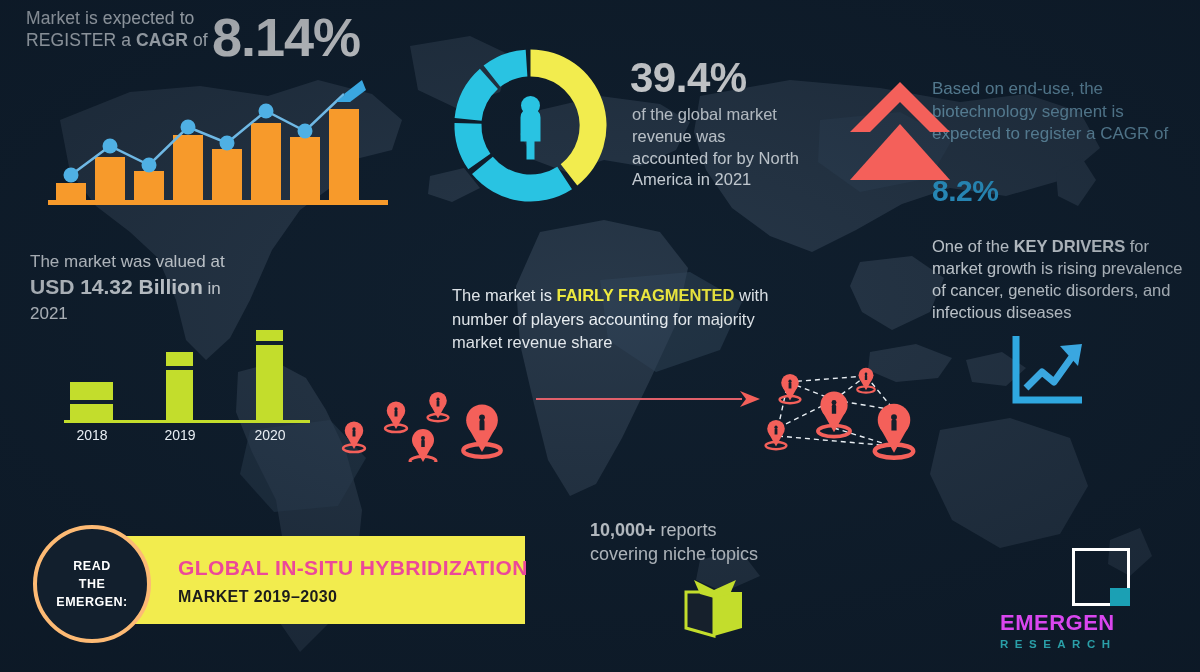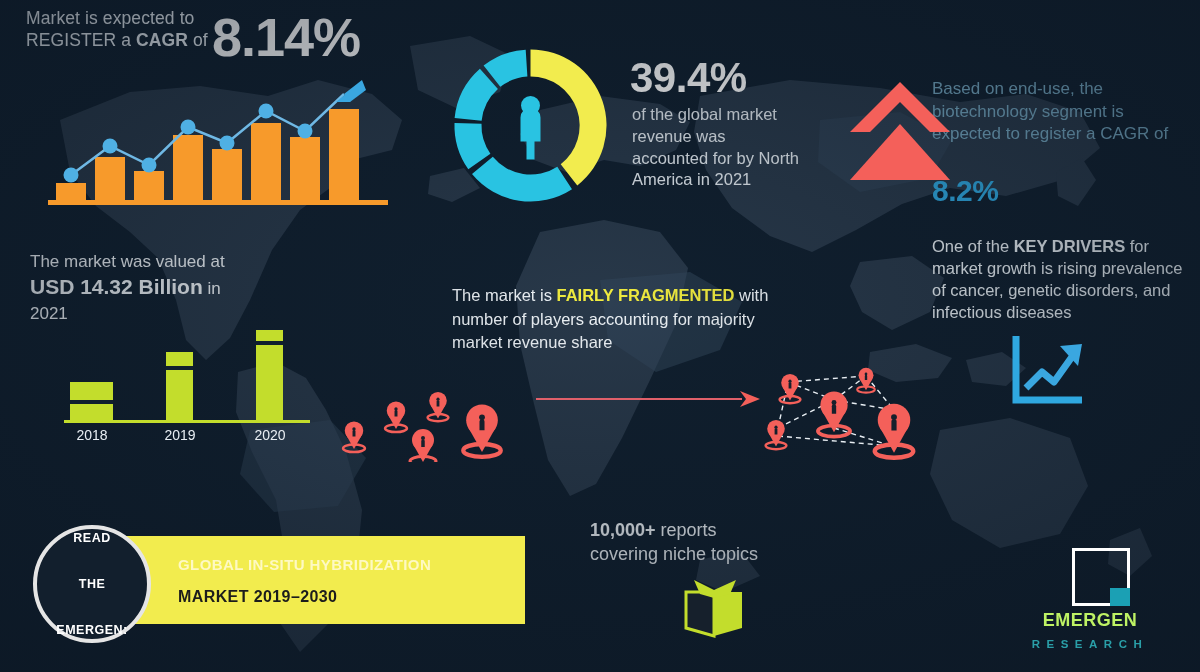--- a/index.html
+++ b/index.html
@@ -54,39 +54,39 @@
   #fragmented{left:452px;top:284px;width:350px;font-size:16.5px;color:#eef3f7;line-height:1.43;}
   .hl-yellow{color:#f2ed3f;font-weight:bold;}
 
   
   #pins-left{left:330px;top:352px;width:210px;height:110px;}
   #arrow-mid{left:536px;top:388px;width:230px;height:22px;}
   #pins-right{left:742px;top:344px;width:210px;height:126px;}
 
   
   #ribbon{position:absolute;left:85px;top:536px;width:440px;height:88px;background:#f2ec4e;z-index:3;}
-  #ribbon-l1{position:absolute;left:178px;top:556px;font-size:15px;font-weight:bold;color:#fef9c3;letter-spacing:.4px;z-index:5;}
+  #ribbon-l1{position:absolute;left:178px;top:556px;font-size:21px;font-weight:bold;color:#ec4899;letter-spacing:.4px;z-index:5;}
   #ribbon-l2{position:absolute;left:178px;top:588px;font-size:16px;font-weight:bold;color:#1c1c1c;letter-spacing:.4px;z-index:5;}
   #readcircle{
     position:absolute;left:33px;top:525px;width:110px;height:110px;border-radius:50%;
-    background:#121f2d;border:4px solid #e5e5e5;z-index:4;
-    display:flex;align-items:center;justify-content:space-between;flex-direction:column;
+    background:#121f2d;border:4px solid #fdba74;z-index:4;
+    display:flex;align-items:center;justify-content:center;flex-direction:column;
   }
   #readcircle span{font-size:12.5px;font-weight:bold;color:#ffffff;letter-spacing:.5px;line-height:1.45;display:block;text-align:center;}
 
   
   #reports-txt{left:590px;top:518px;width:240px;font-size:18px;color:#eef3f7;line-height:1.35;}
   #bookicon{left:678px;top:578px;width:72px;height:62px;}
 
   
   #logo{position:absolute;left:1000px;top:548px;width:180px;height:105px;z-index:3;}
   #logo-mark{position:absolute;left:72px;top:0px;width:58px;height:58px;border:3px solid #ffffff;box-sizing:border-box;}
   #logo-accent{position:absolute;left:110px;top:40px;width:20px;height:18px;background:#1ba0b4;}
-  #logo-name{position:absolute;left:0;top:62px;width:180px;text-align:center;font-size:18px;font-weight:bold;color:#bef264;letter-spacing:.5px;}
-  #logo-sub{position:absolute;left:0;top:90px;width:180px;text-align:center;font-size:11.5px;font-weight:bold;color:#2a9fa8;letter-spacing:6.5px;}
+  #logo-name{position:absolute;left:0;top:62px;width:180px;text-align:left;font-size:22px;font-weight:bold;color:#d946ef;letter-spacing:.5px;}
+  #logo-sub{position:absolute;left:0;top:90px;width:180px;text-align:left;font-size:11.5px;font-weight:bold;color:#2a9fa8;letter-spacing:6.5px;}
 </style>
 </head>
 <body>
 
 <div id="root">
 
   <svg class="bg-map" viewBox="0 0 1200 672" preserveAspectRatio="none">
     <rect x="0" y="0" width="1200" height="672" fill="#101f2e"></rect>
     <g fill="#2a3a4b" opacity="0.95">
 

